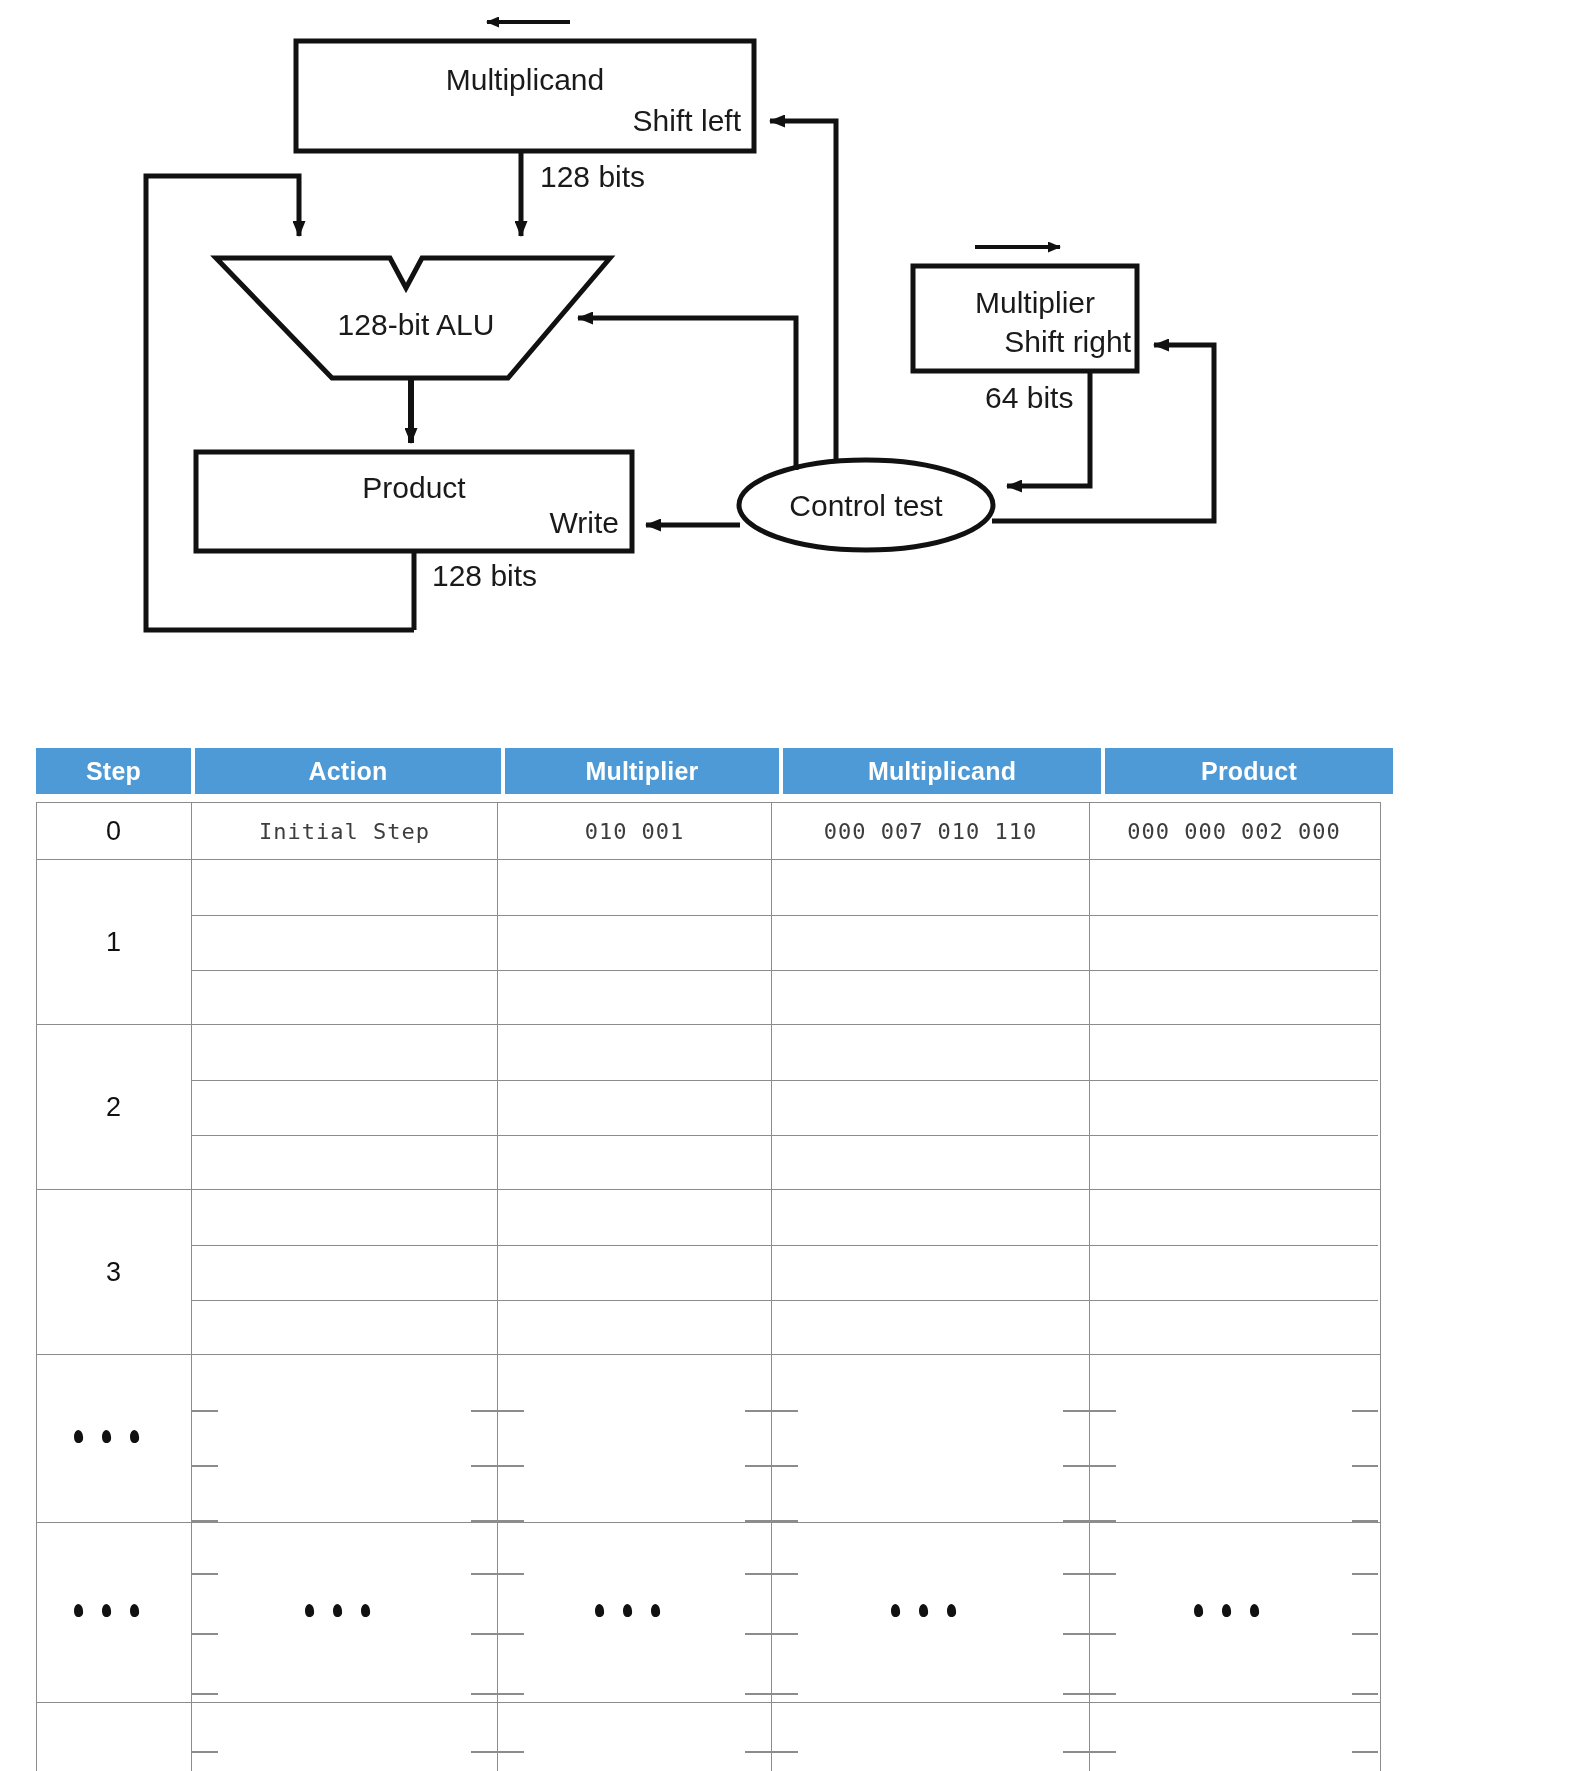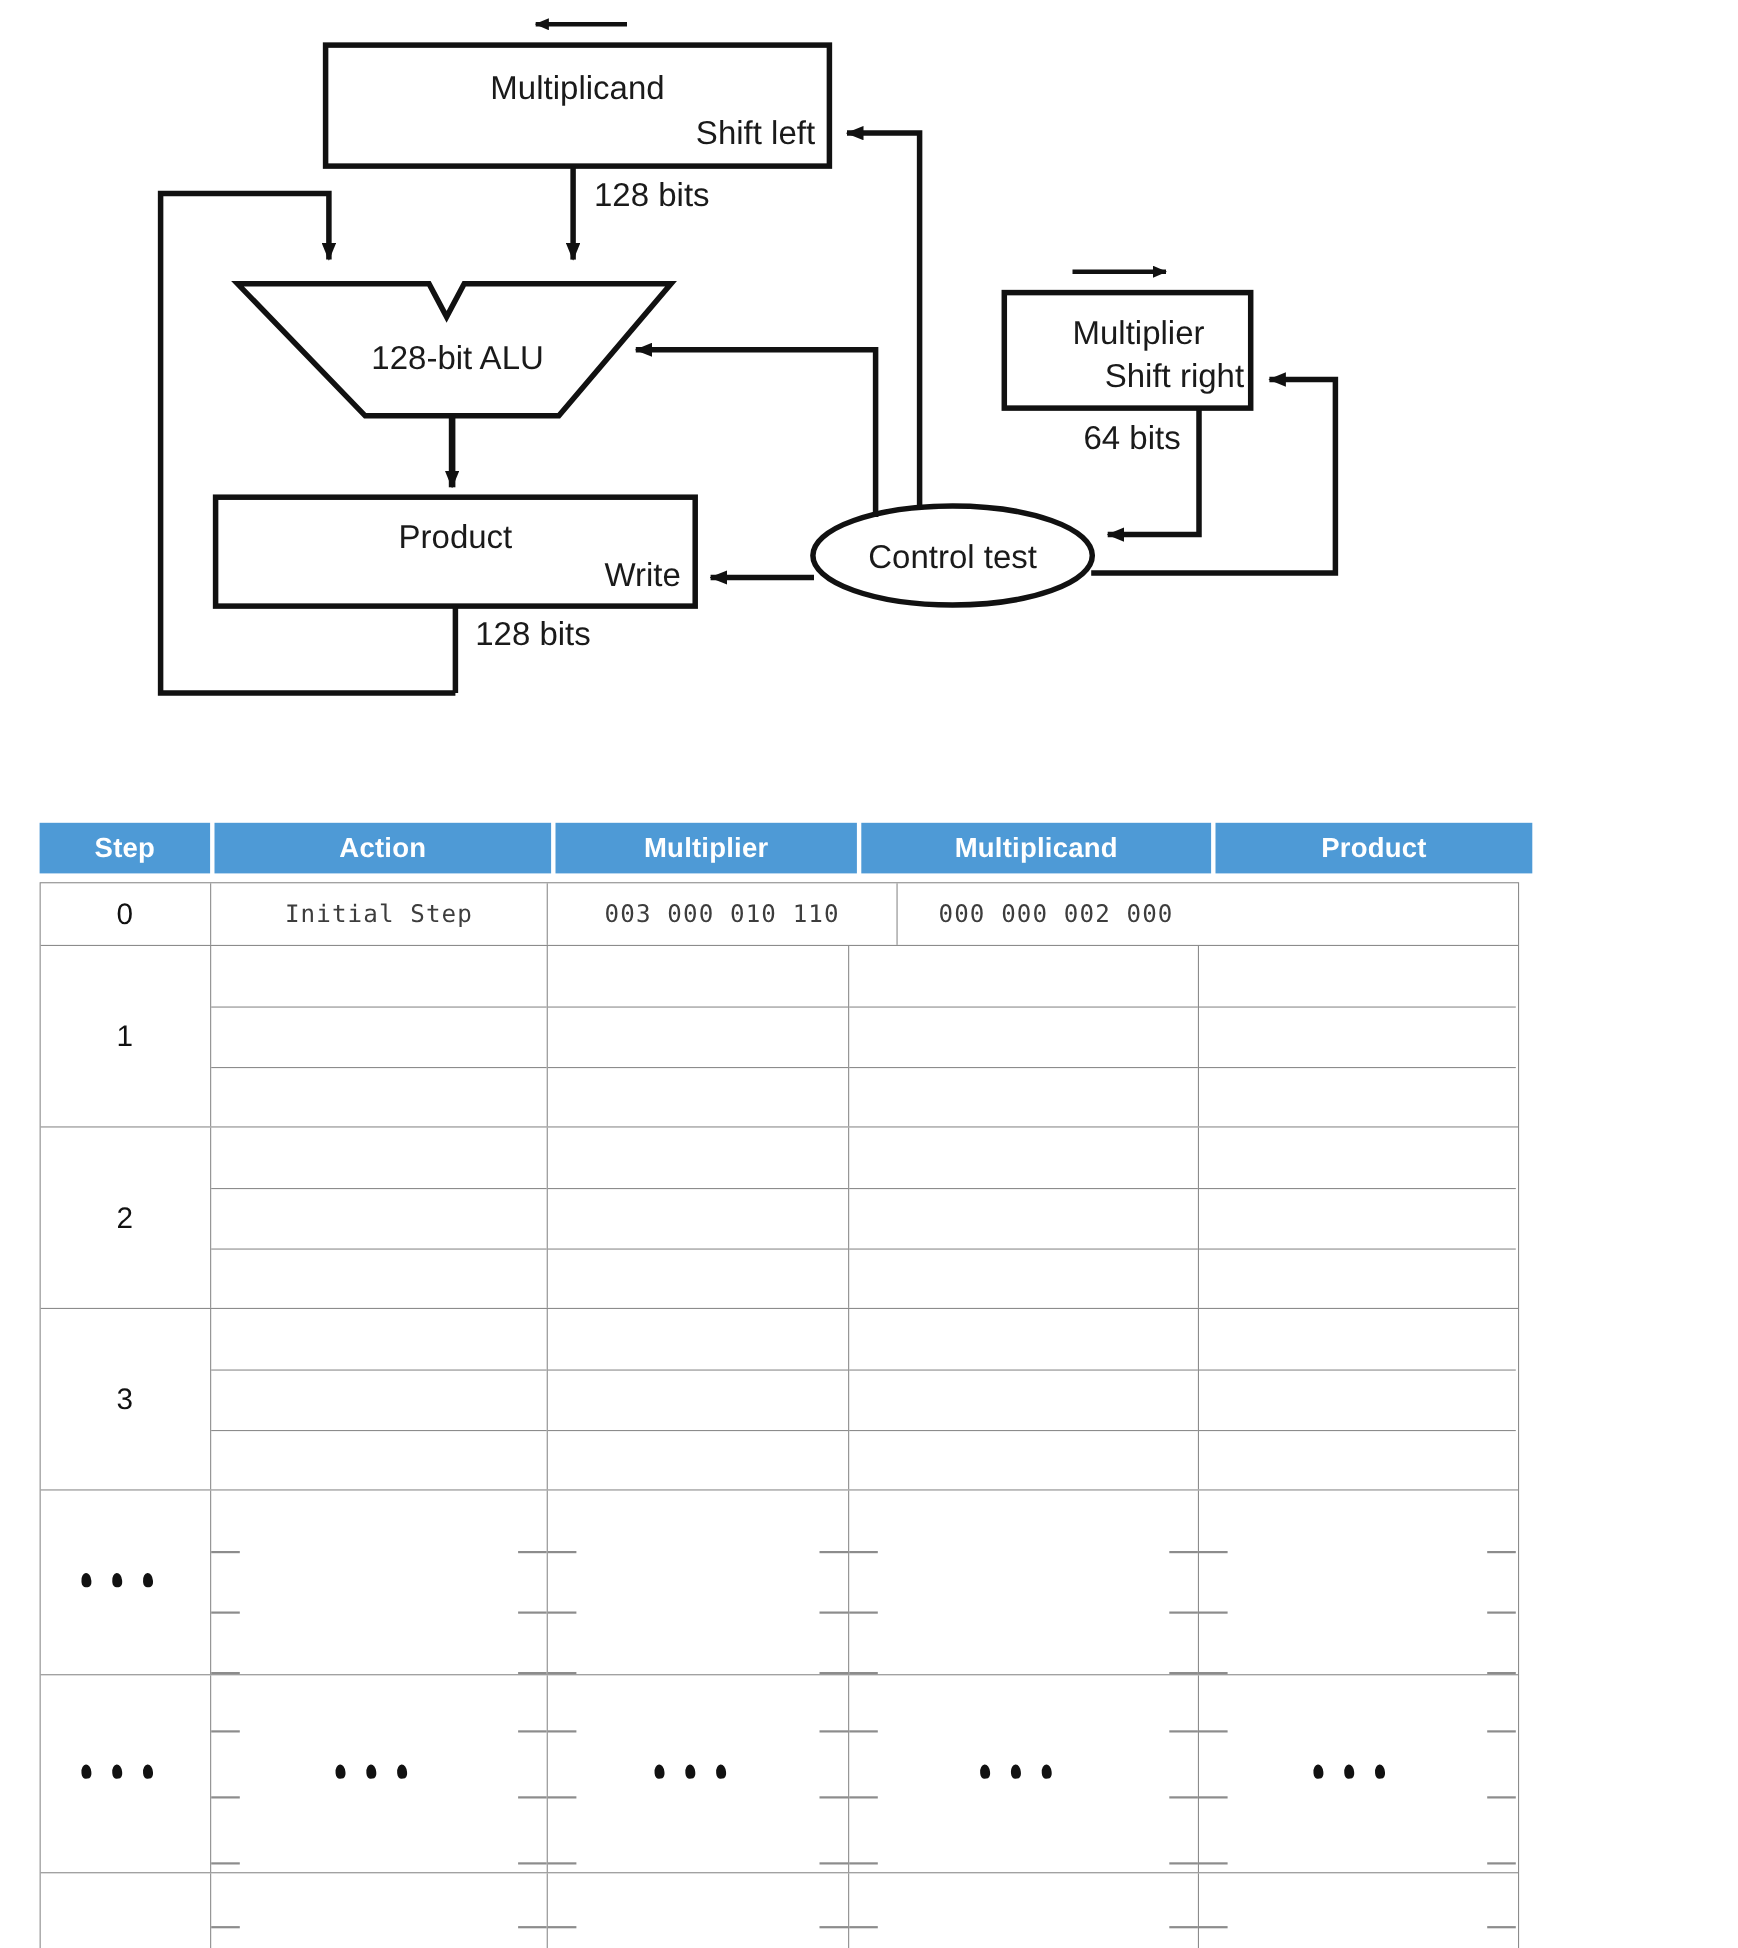--- a/index.html
+++ b/index.html
@@ -184,21 +184,22 @@
     <div class="th col-multiplier">Multiplier</div>
     <div class="th col-multiplicand">Multiplicand</div>
     <div class="th col-product">Product</div>
   </div>
 
   <div class="tbody">
 
     <div class="trow row-init">
       <div class="cell c-step">0</div>
       <div class="cell c-action">Initial Step</div>
-      <div class="cell c-multiplicand">003 000 010 110</div>
+      <div class="cell c-multiplier">010  001</div>
+      <div class="cell c-multiplicand">000 007 010 110</div>
       <div class="cell c-product">000 000 002 000</div>
     </div>
 
     <div class="trow row-step">
       <div class="cell c-step">1</div>
       <div class="cell c-action">
         <span class="sublines">
             <span class="subline s1"></span>
             <span class="subline s2"></span>
           </span>

